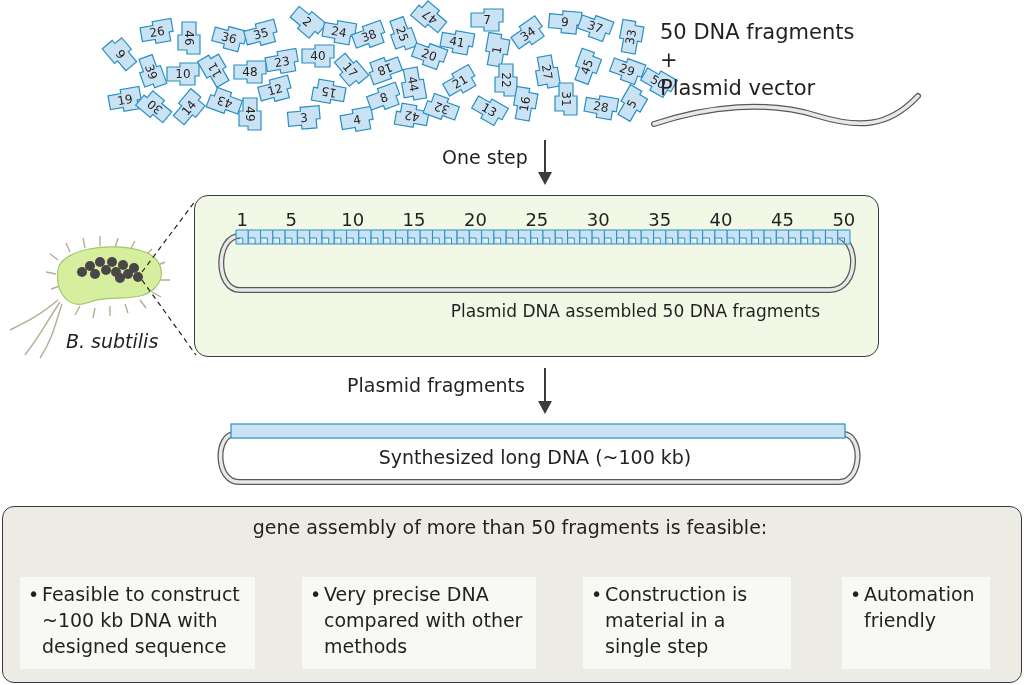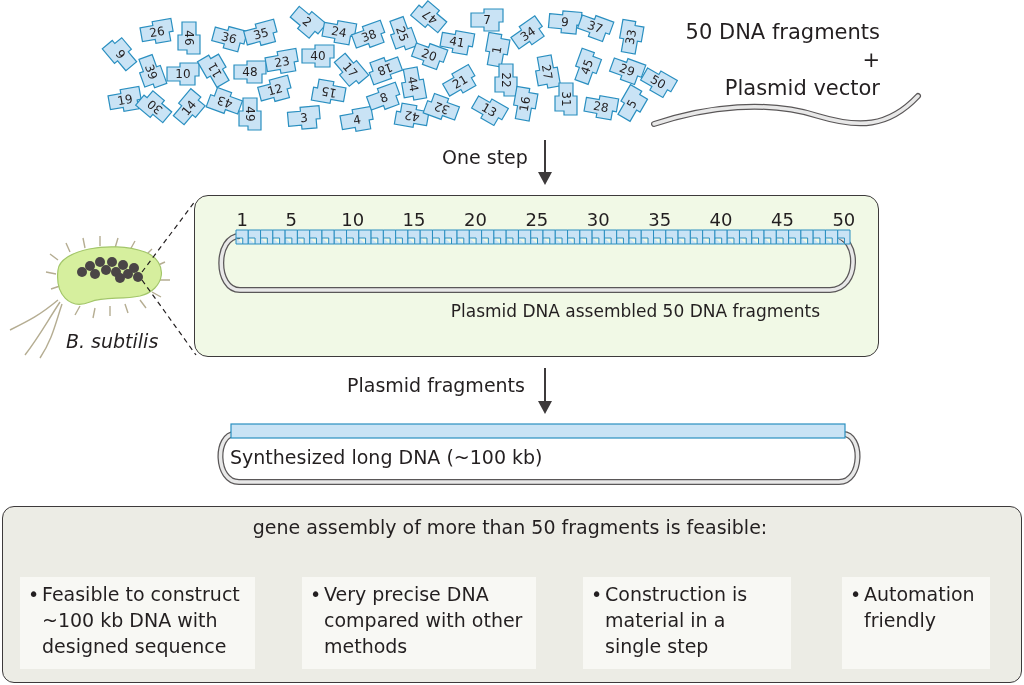--- a/index.html
+++ b/index.html
@@ -4,32 +4,32 @@
 <style>
   html, body { margin:0; padding:0; background:#ffffff; }
   body { width:1024px; height:685px; position:relative; overflow:hidden;
          font-family:"DejaVu Sans", sans-serif; color:#231f20; }
   .abs { position:absolute; }
   #frag-layer { position:absolute; left:0; top:0; width:1024px; height:140px; }
   .frag { position:absolute; width:34px; height:24px; }
   .frag svg { position:absolute; left:0; top:0; overflow:visible; }
   .frag span { position:absolute; left:0; top:0; width:34px; height:24px; line-height:24px;
                text-align:center; font-size:12px; color:#231f20; font-family:"DejaVu Sans", sans-serif; }
-  .title-right { position:absolute; left:660px; top:18px; width:220px; text-align:right;
+  .title-right { position:absolute; left:660px; top:18px; width:220px; text-align:left;
                  font-size:21px; line-height:28px; color:#231f20; }
   .arrow-label { position:absolute; font-size:19px; color:#231f20; }
   .arrow { position:absolute; width:2px; background:#3d3a3b; }
   .arrow::after { content:""; position:absolute; left:-6px; bottom:-10px; border-left:7px solid transparent;
                   border-right:7px solid transparent; border-top:13px solid #3d3a3b; }
   #green-box { position:absolute; left:194px; top:195px; width:683px; height:160px;
                background:#f1f9e6; border:1.5px solid #3d3a3b; border-radius:14px; }
   .num-label { position:absolute; top:209px; font-size:18px; color:#231f20; transform:translateX(-50%); }
   .assembled-caption { position:absolute; left:260px; top:298px; width:560px; text-align:right;
                        font-size:17px; line-height:26px; color:#231f20; }
-  .long-caption { position:absolute; left:230px; top:446px; width:610px; 
+  .long-caption { position:absolute; left:230px; top:446px; width:610px; text-align:center;
                   font-size:19px; color:#231f20; }
   .italic-label { position:absolute; left:66px; top:330px; font-size:19px; font-style:italic; color:#231f20; }
   #bottom-box { position:absolute; left:2px; top:506px; width:1018px; height:175px; background:#ecece5;
                 border:1.5px solid #3d3a3b; border-radius:12px; }
   .bottom-heading { position:absolute; left:150px; top:514px; width:720px; text-align:center;
                     font-size:19px; line-height:26px; color:#231f20; }
   .benefit { position:absolute; top:577px; height:92px; background:#f8f8f4; padding:4px 8px 0 12px;
              box-sizing:border-box; font-size:19px; line-height:26px; color:#231f20; }
   .benefit .bullet { position:absolute; left:8px; top:4px; }
   .benefit .txt { display:block; padding-left:10px; }

